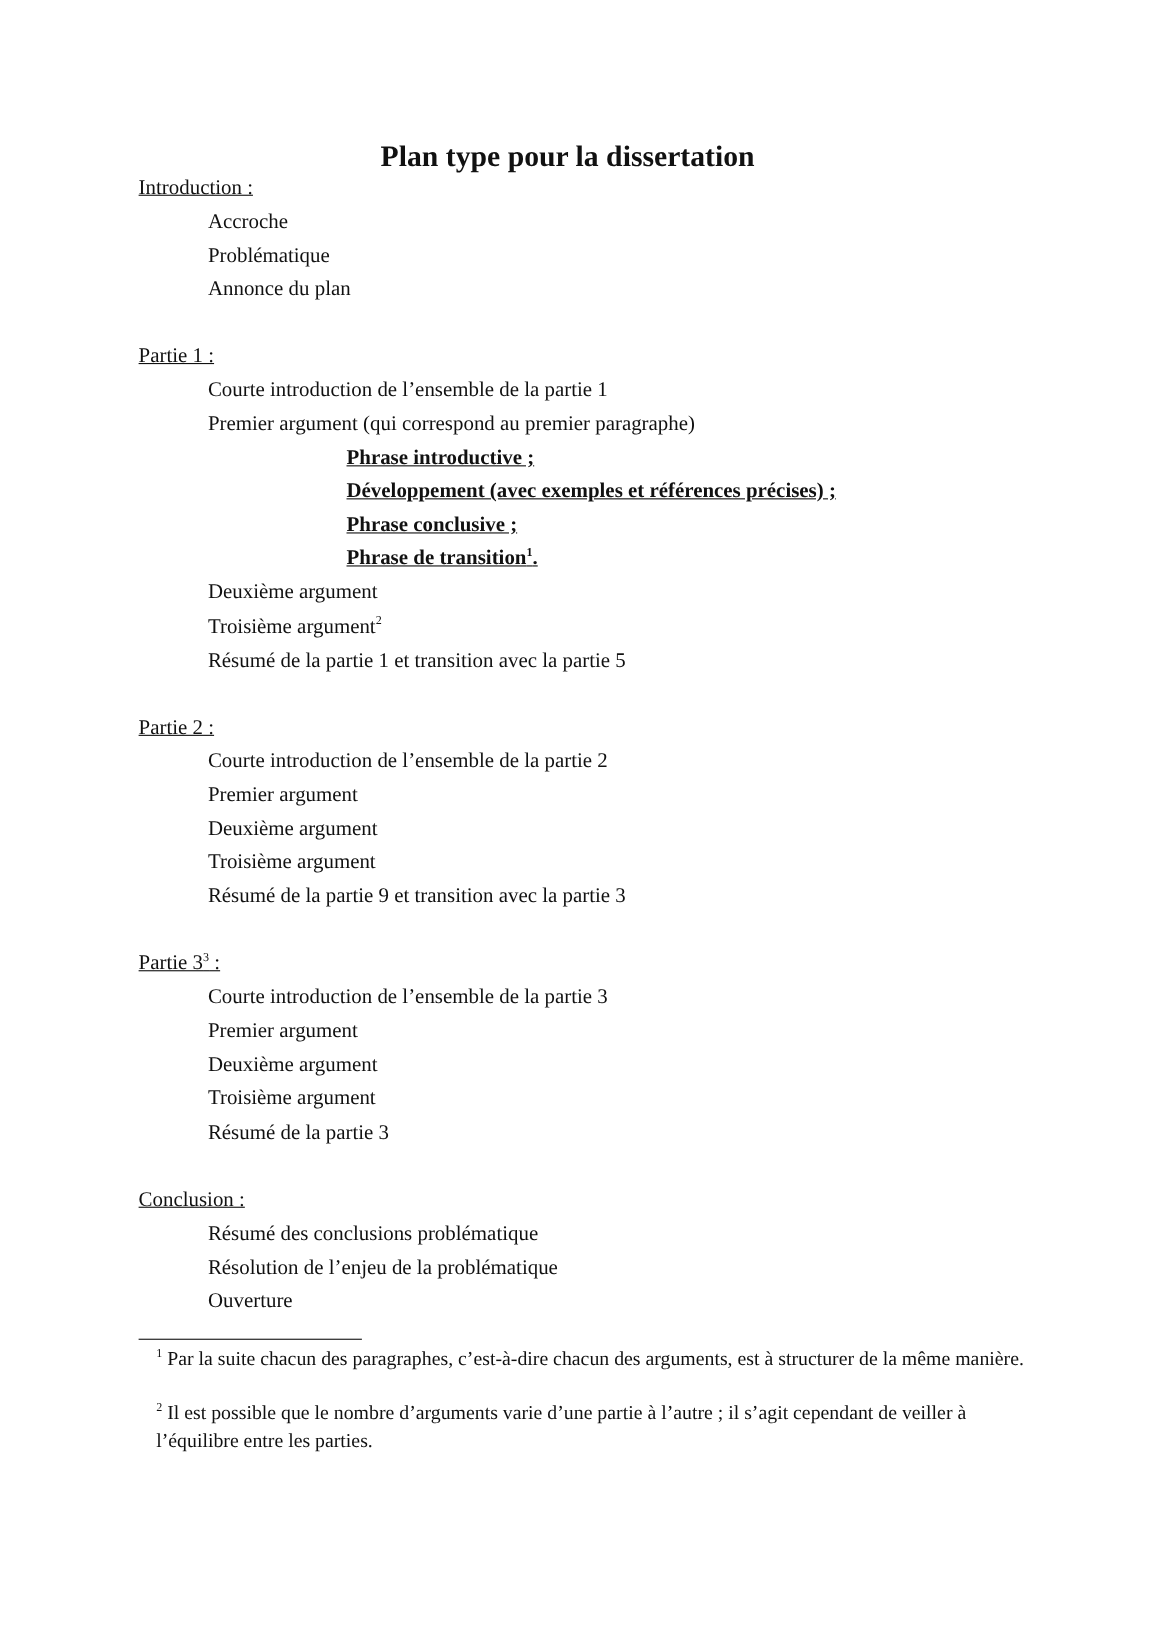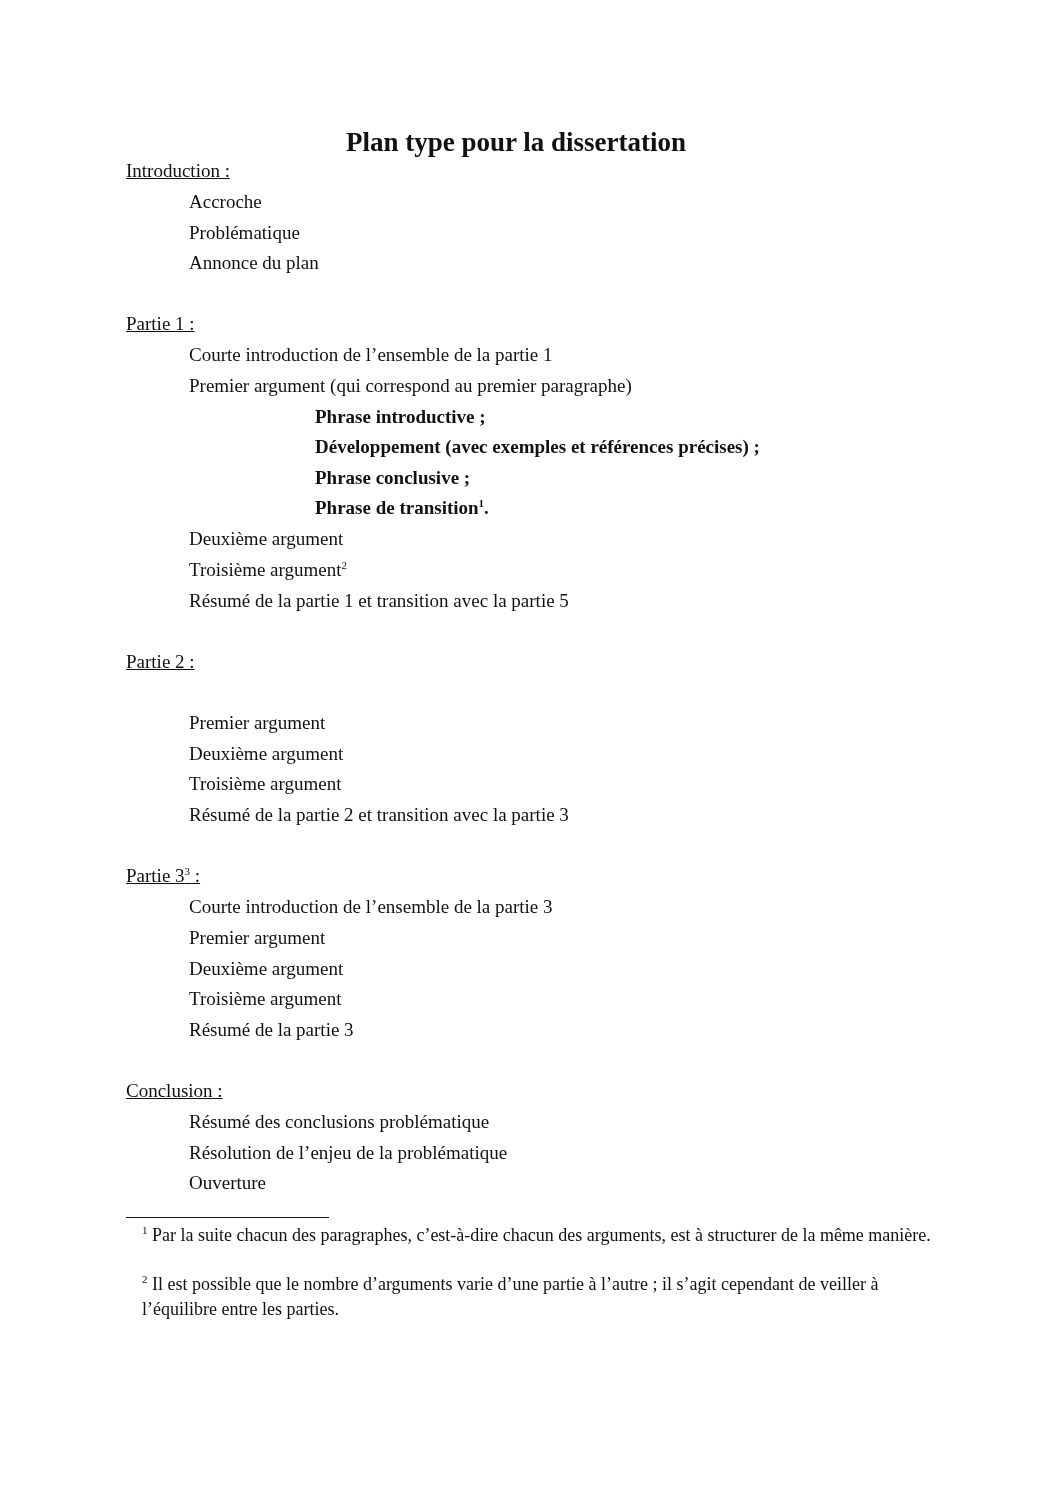--- a/index.html
+++ b/index.html
@@ -3,21 +3,21 @@
 <meta charset="utf-8">
 <style>
   html, body { margin: 0; padding: 0; background: #ffffff; }
   body { width: 1058px; height: 1497px; position: relative; overflow: hidden;
          font-family: "Liberation Serif", "DejaVu Serif", serif; color: #111; }
   .page { position: absolute; left: 0; top: 0; width: 1058px; height: 1497px; }
   .title { position: absolute; left: 0; width: 1032px; top: 126px; text-align: center;
            font-weight: bold; font-size: 27px; line-height: 32px; }
   .heading { position: absolute; left: 126px; font-size: 19px; line-height: 24px; text-decoration: underline; }
   .item { position: absolute; left: 189px; font-size: 19px; line-height: 24px; white-space: nowrap; }
-  .sub { position: absolute; left: 315px; font-size: 19px; line-height: 24px; font-weight: bold; white-space: nowrap; }
+  .sub { position: absolute; left: 315px; font-size: 19px; line-height: 24px; font-weight: bold; white-space: nowrap; text-decoration: underline; }
   sup { font-size: 11px; line-height: 0; vertical-align: super; }
   .fn-rule { position: absolute; left: 126px; top: 1217px; width: 203px; height: 1px; background: #111; }
   .fn { position: absolute; left: 142px; width: 805px; font-size: 18px; line-height: 24.5px; }
   .fn sup { font-size: 11px; }
 </style>
 </head>
 <body>
 
 <div class="page">
 
@@ -33,24 +33,25 @@
   <div class="item" style="top:374px">Premier argument (qui correspond au premier paragraphe)</div>
   <div class="sub" style="top:405px">Phrase introductive ;</div>
   <div class="sub" style="top:435px">Développement (avec exemples et références précises) ;</div>
   <div class="sub" style="top:466px">Phrase conclusive ;</div>
   <div class="sub" style="top:496px"><span>Phrase de transition</span><sup>1</sup><span>.</span></div>
   <div class="item" style="top:527px">Deuxième argument</div>
   <div class="item" style="top:558px"><span>Troisième argument</span><sup>2</sup></div>
   <div class="item" style="top:589px">Résumé de la partie 1 et transition avec la partie 5</div>
 
   <div class="heading" style="top:650px">Partie 2 :</div>
+  <div class="item" style="top:680px">Courte introduction de l’ensemble de la partie 2</div>
   <div class="item" style="top:711px">Premier argument</div>
   <div class="item" style="top:742px">Deuxième argument</div>
   <div class="item" style="top:772px">Troisième argument</div>
-  <div class="item" style="top:803px">Résumé de la partie 2 et transition avec la partie 3</div>
+  <div class="item" style="top:803px">Résumé de la partie 9 et transition avec la partie 3</div>
 
   <div class="heading" style="top:864px"><span>Partie 3</span><sup>3</sup><span> :</span></div>
   <div class="item" style="top:895px">Courte introduction de l’ensemble de la partie 3</div>
   <div class="item" style="top:926px">Premier argument</div>
   <div class="item" style="top:957px">Deuxième argument</div>
   <div class="item" style="top:987px">Troisième argument</div>
   <div class="item" style="top:1018px">Résumé de la partie 3</div>
 
   <div class="heading" style="top:1079px">Conclusion :</div>
   <div class="item" style="top:1110px">Résumé des conclusions problématique</div>

